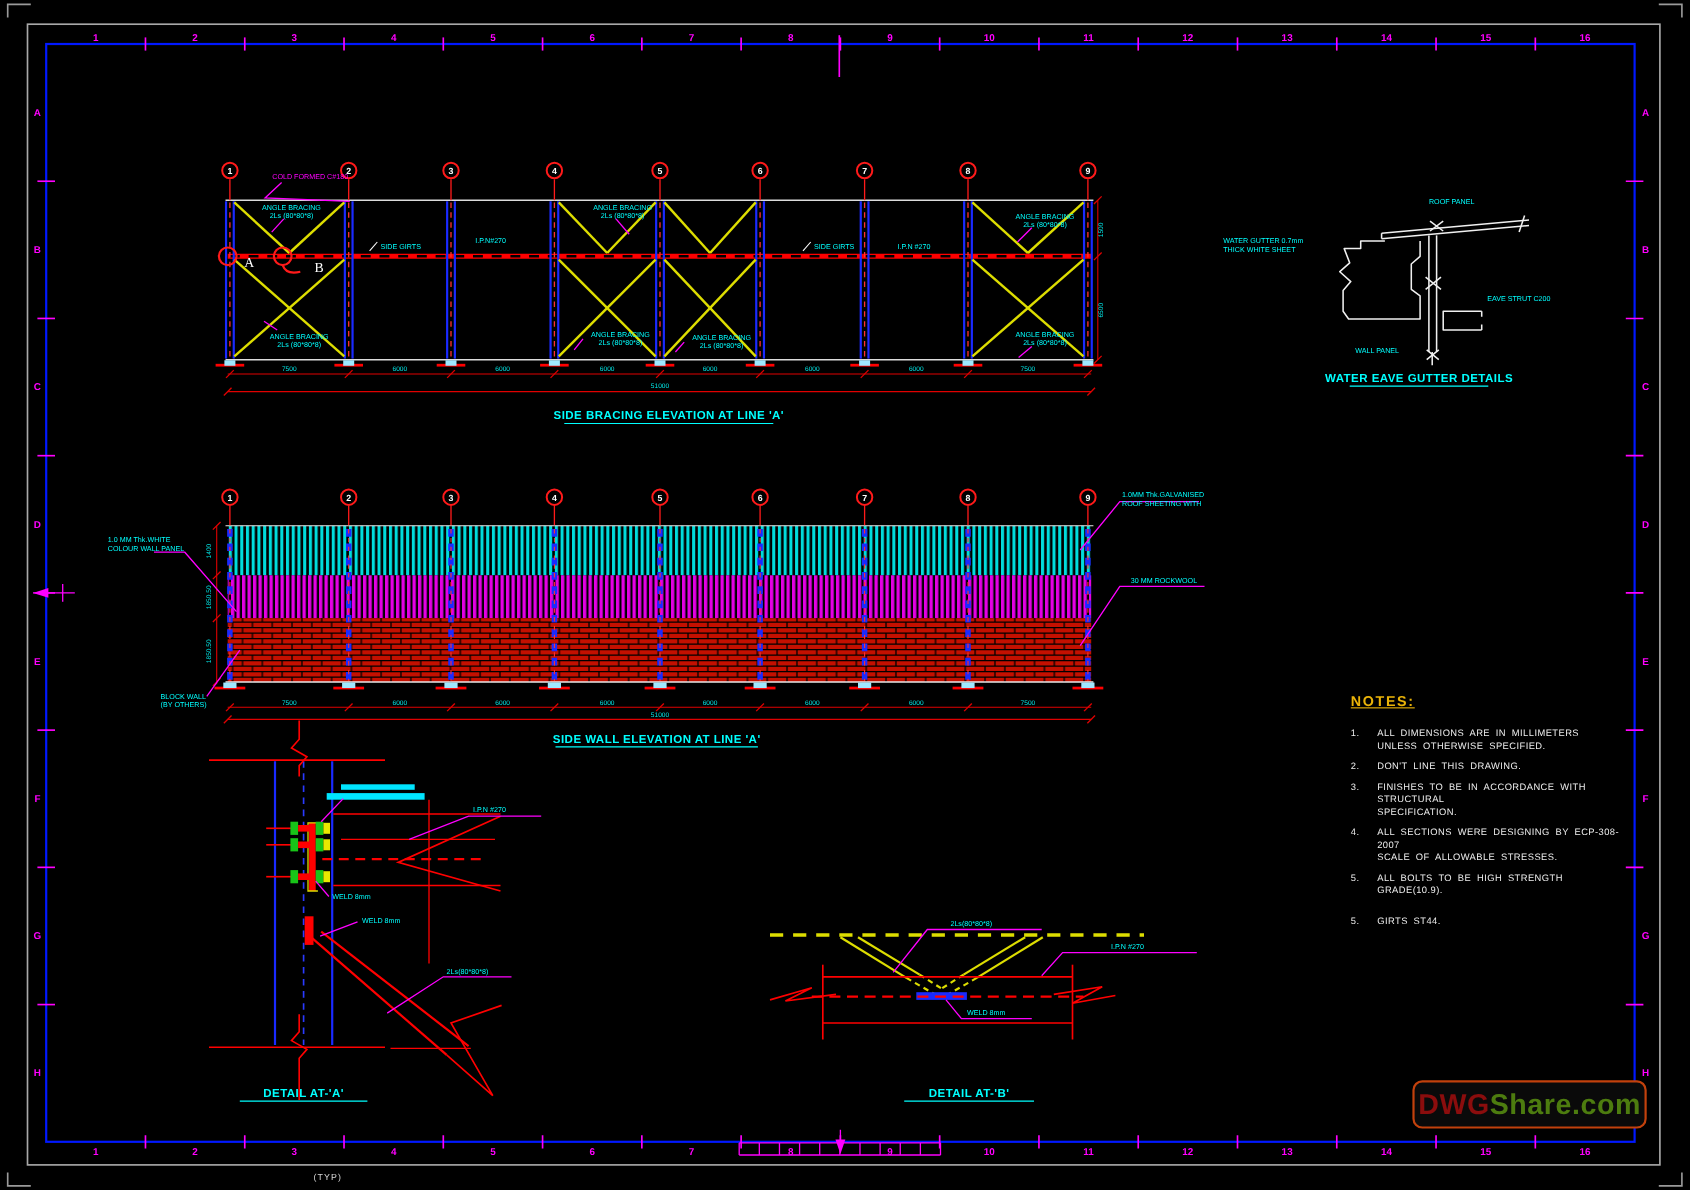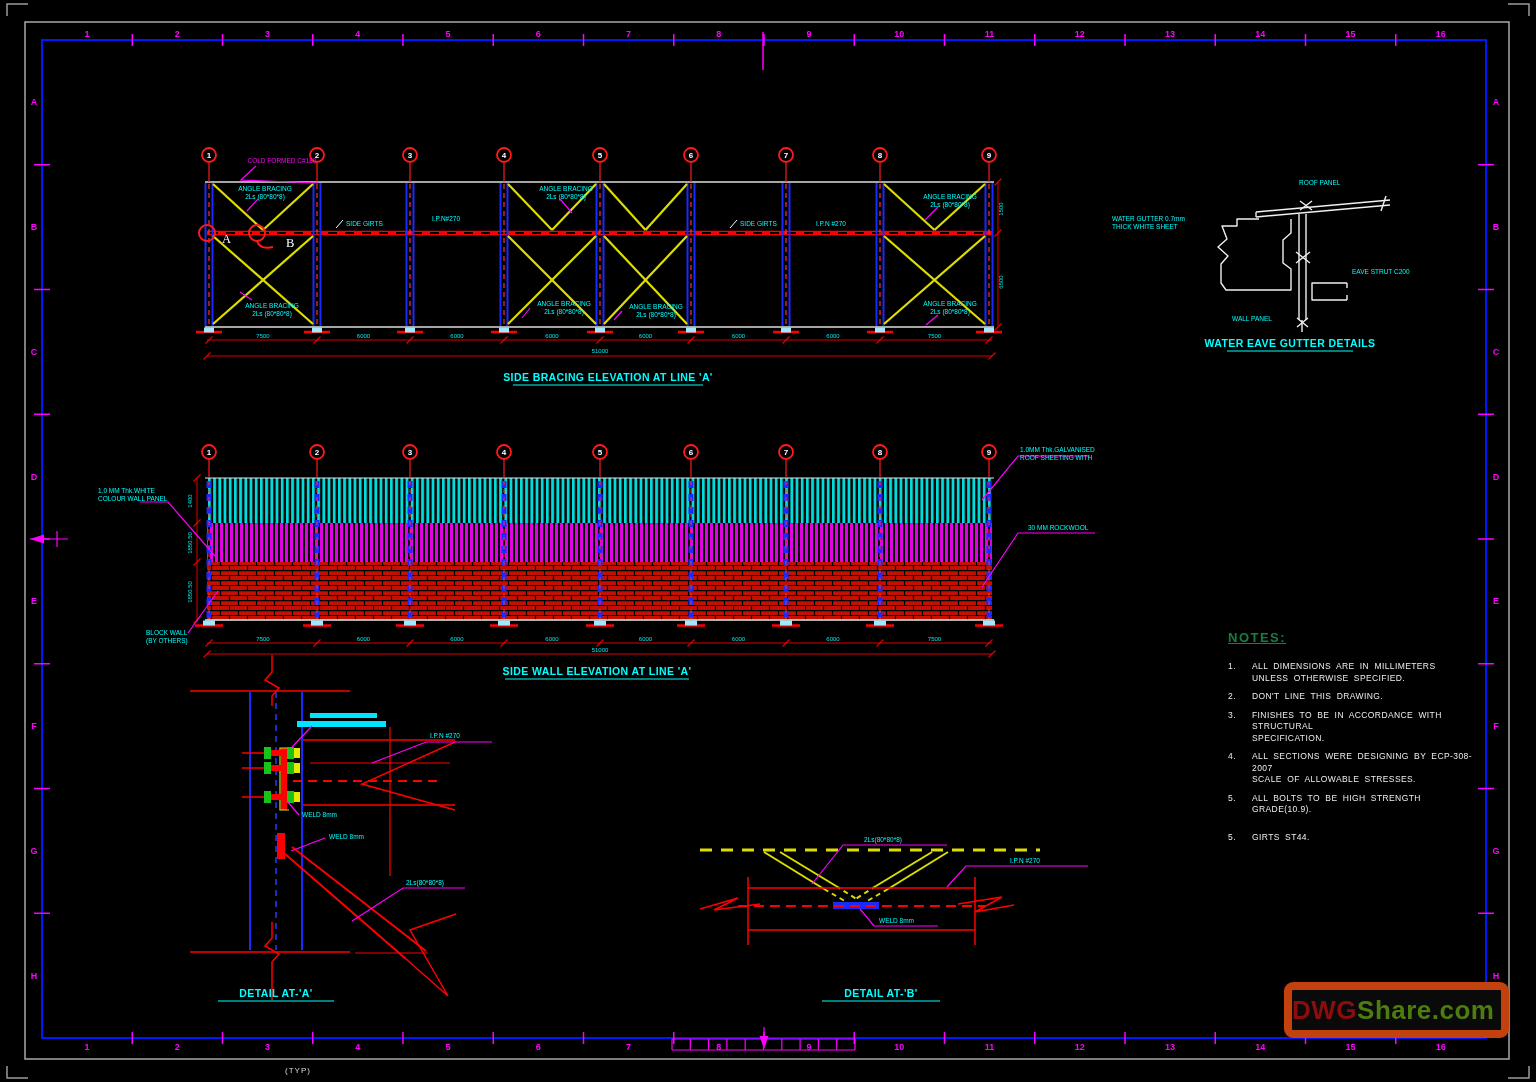--- a/index.html
+++ b/index.html
@@ -7,27 +7,27 @@
           font-family:"Liberation Sans",sans-serif;}
   svg text{font-family:"Liberation Sans",sans-serif;}
   .t6{font-size:6.5px;fill:#00ffff;}
   .tm{font-size:6.5px;fill:#ff00ff;}
   .td{font-size:6px;fill:#00e8e8;}
   .tb{font-size:8px;fill:#ffffff;font-weight:bold;}
   .tg{font-size:9px;fill:#ff00ff;font-weight:bold;}
   .tt{font-size:10.5px;fill:#00ffff;letter-spacing:.4px;font-weight:bold;}
   .tser{font-family:"Liberation Serif",serif;font-size:12.5px;fill:#ffffff;}
   .notes{position:absolute;left:1228px;top:630px;width:250px;color:#ededed;}
-  .notes-title{color:#15803d;font-size:13px;font-weight:bold;letter-spacing:1.5px;
+  .notes-title{color:#eab308;font-size:13px;font-weight:bold;letter-spacing:1.5px;
                text-decoration:underline;margin-bottom:16px;}
   .note-item{display:flex;gap:9px;font-size:8.5px;margin-bottom:7px;letter-spacing:.4px;
              word-spacing:2.5px;line-height:11.5px;}
   .note-num{width:15px;flex:none;}
-  .wm{position:absolute;left:1284px;top:982px;width:209px;height:40px;border:8px solid #c2410c;
-      border-radius:9px;background:#0a0a0a;display:flex;align-items:center;justify-content:flex-start;
+  .wm{position:absolute;left:1284px;top:982px;width:209px;height:40px;border:2px solid #c2410c;
+      border-radius:9px;background:#0a0a0a;display:flex;align-items:center;justify-content:center;
       font-size:26px;font-weight:bold;letter-spacing:.5px;}
   .wm .p1{color:#8b0d0d;}
   .wm .p2{color:#4d7c0f;}
   .typ{position:absolute;left:285px;top:1048px;color:#d8d8d8;font-size:8px;letter-spacing:1px;margin-top:18px;}
 </style>
 </head>
 <body>
 
 <div id="canvas">
 

